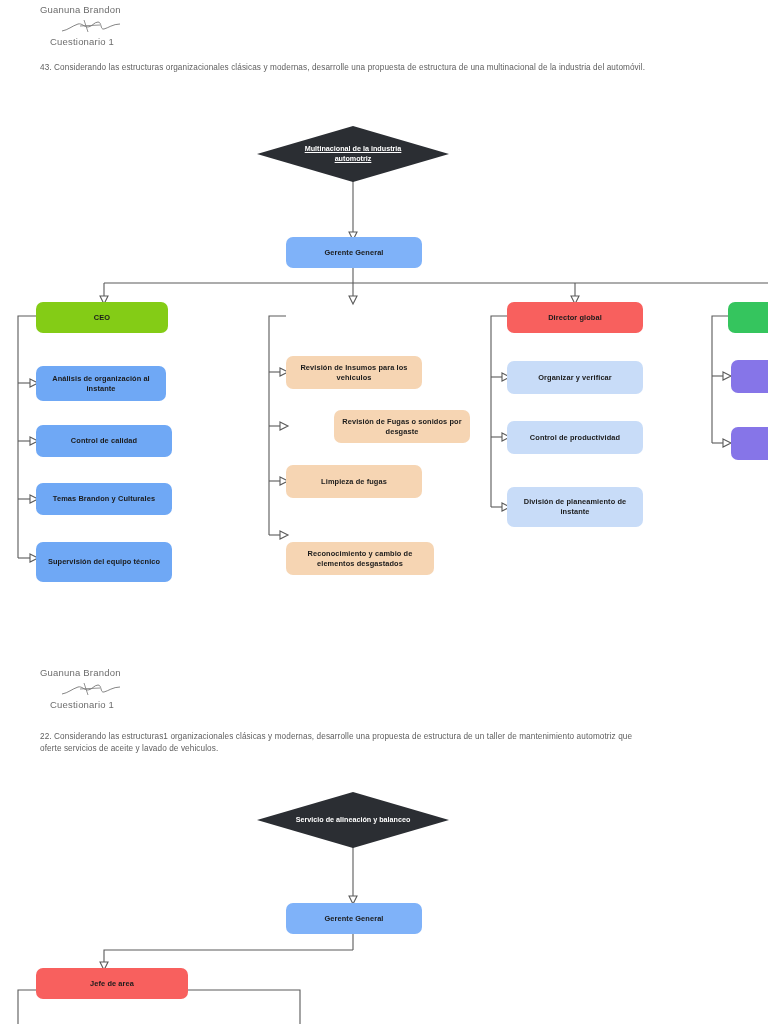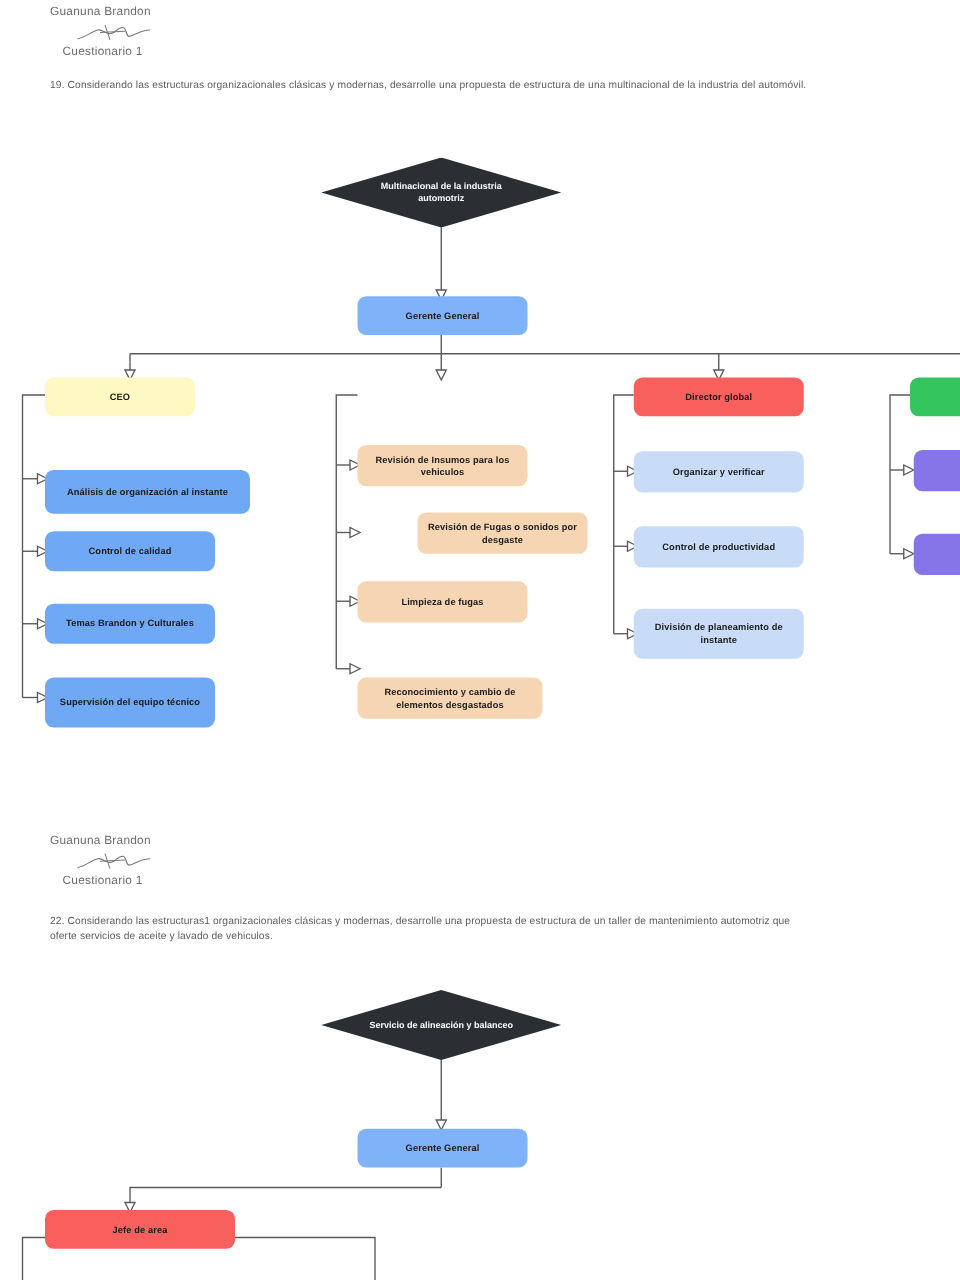--- a/index.html
+++ b/index.html
@@ -106,21 +106,21 @@
   <div class="doc-header" style="top:4px;">
     <p class="author">Guanuna Brandon</p>
     <svg class="signature" viewBox="0 0 70 18">
       <path d="M4 13 C10 12, 14 8, 20 6 C24 5, 26 9, 30 9 C34 9, 36 4, 40 4 C44 4, 42 12, 46 11 C50 10, 55 6, 62 6" fill="none" stroke="#777" stroke-width="0.9"></path>
       <path d="M26 2 L30 14" fill="none" stroke="#777" stroke-width="0.8"></path>
       <path d="M22 8 L42 7" fill="none" stroke="#777" stroke-width="0.8"></path>
     </svg>
     <p class="subtitle">Cuestionario 1</p>
   </div>
 
-  <div class="question" style="top:62px;">19. Considerando las estructuras organizacionales clásicas y modernas, desarrolle una propuesta de estructura de una multinacional de la industria del automóvil.</div>
+  <div class="question" style="top:62px;">43. Considerando las estructuras organizacionales clásicas y modernas, desarrolle una propuesta de estructura de una multinacional de la industria del automóvil.</div>
 
   <svg class="links">
 
     <line x1="353" y1="180" x2="353" y2="232"></line>
     <path d="M349 232 L353 240 L357 232 Z" fill="#333" stroke="none"></path>
 
     <line x1="353" y1="268" x2="353" y2="283"></line>
     <path d="M104 283 L104 290 M104 283 L768 283"></path>
     <path d="M104 290 L104 296"></path>
     <path d="M100 296 L104 304 L108 296 Z" fill="#333" stroke="none"></path>
@@ -158,28 +158,28 @@
     <path d="M491 507 L502 507"></path>
       <path d="M502 503 L510 507 L502 511 Z" fill="#333" stroke="none"></path>
 
     <path d="M728 316 L712 316 L712 443"></path>
     <path d="M712 376 L723 376"></path>
       <path d="M723 372 L731 376 L723 380 Z" fill="#333" stroke="none"></path>
     <path d="M712 443 L723 443"></path>
       <path d="M723 439 L731 443 L723 447 Z" fill="#333" stroke="none"></path>
   </svg>
 
-  <div class="diamond" style="left:257px; top:126px; width:192px; height:56px;">
+  <div class="diamond" style="left:257px; top:126px; width:192px; height:56px;text-decoration:underline;">
     <span>Multinacional de la industria automotriz</span>
   </div>
 
   <div class="node" style="left:286px; top:237px; width:136px; height:31px; background:#7FB2F9;">Gerente General</div>
 
-  <div class="node" style="left:36px; top:302px; width:120px; height:31px; background:#fef9c3;">CEO</div>
-  <div class="node" style="left:36px; top:376px; width:164px; height:35px; background:#6FA8F5;">Análisis de organización al instante</div>
+  <div class="node" style="left:36px; top:302px; width:132px; height:31px; background:#84cc16;">CEO</div>
+  <div class="node" style="left:36px; top:366px; width:130px; height:35px; background:#6FA8F5;">Análisis de organización al instante</div>
   <div class="node" style="left:36px; top:425px; width:136px; height:32px; background:#6FA8F5;">Control de calidad</div>
   <div class="node" style="left:36px; top:483px; width:136px; height:32px; background:#6FA8F5;">Temas Brandon y Culturales</div>
   <div class="node" style="left:36px; top:542px; width:136px; height:40px; background:#6FA8F5;">Supervisión del equipo técnico</div>
 
   <div class="node" style="left:286px; top:356px; width:136px; height:33px; background:#F6D5B3;">Revisión de Insumos para los vehiculos</div>
   <div class="node" style="left:286px; top:410px; width:136px; height:33px; background:#F6D5B3;margin-left:48px;">Revisión de Fugas o sonidos por desgaste</div>
   <div class="node" style="left:286px; top:465px; width:136px; height:33px; background:#F6D5B3;">Limpieza de fugas</div>
   <div class="node" style="left:286px; top:542px; width:148px; height:33px; background:#F6D5B3;">Reconocimiento y cambio de elementos desgastados</div>
 
   <div class="node" style="left:507px; top:302px; width:136px; height:31px; background:#F8605E;">Director global</div>

